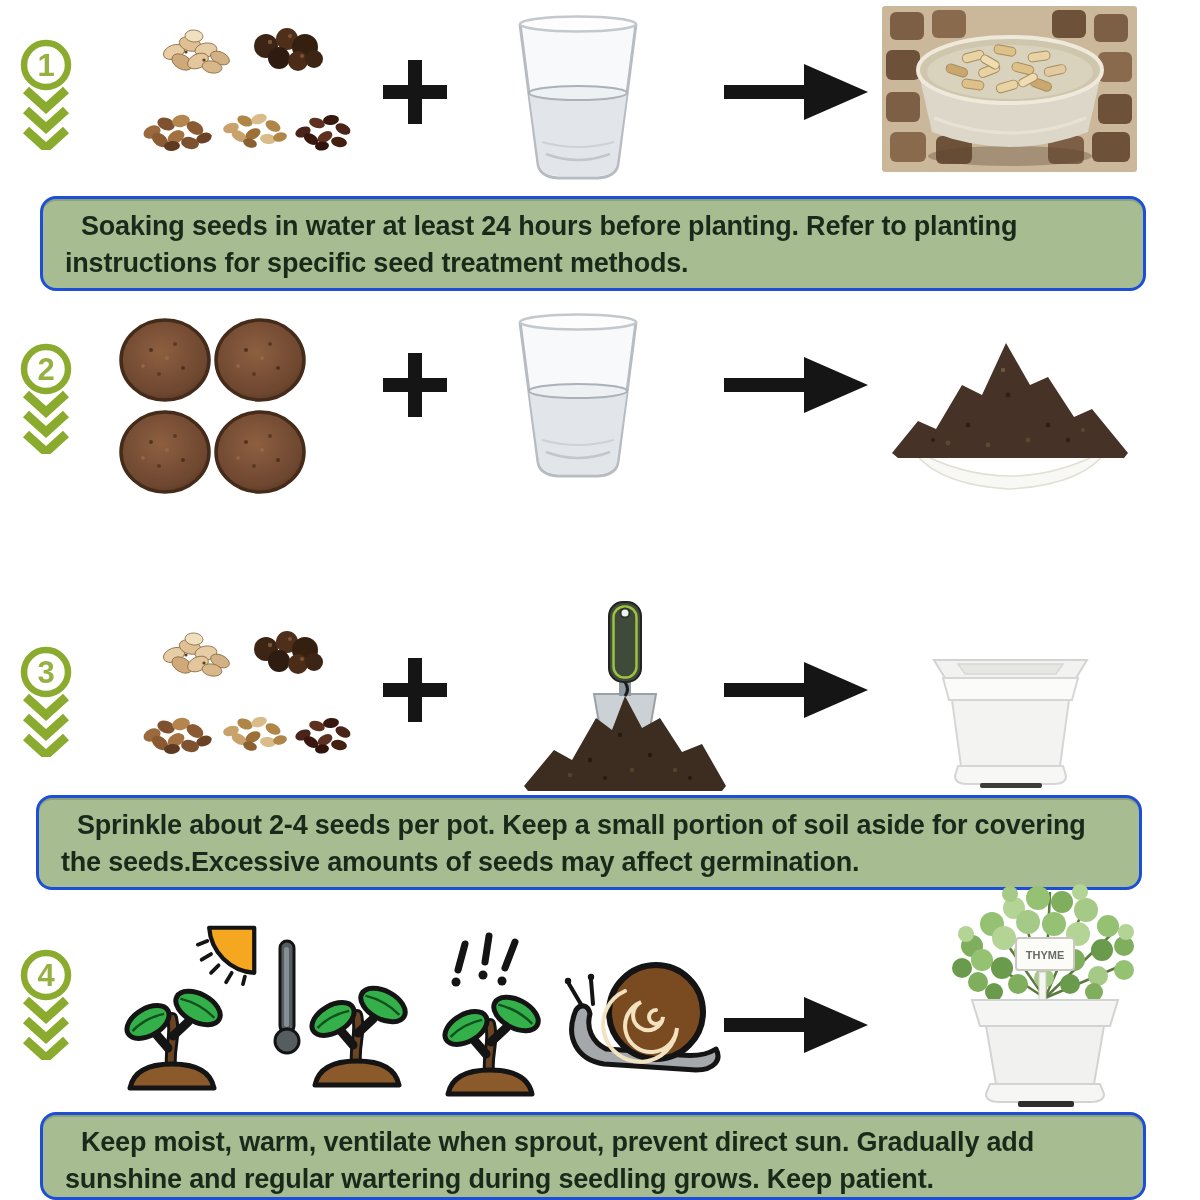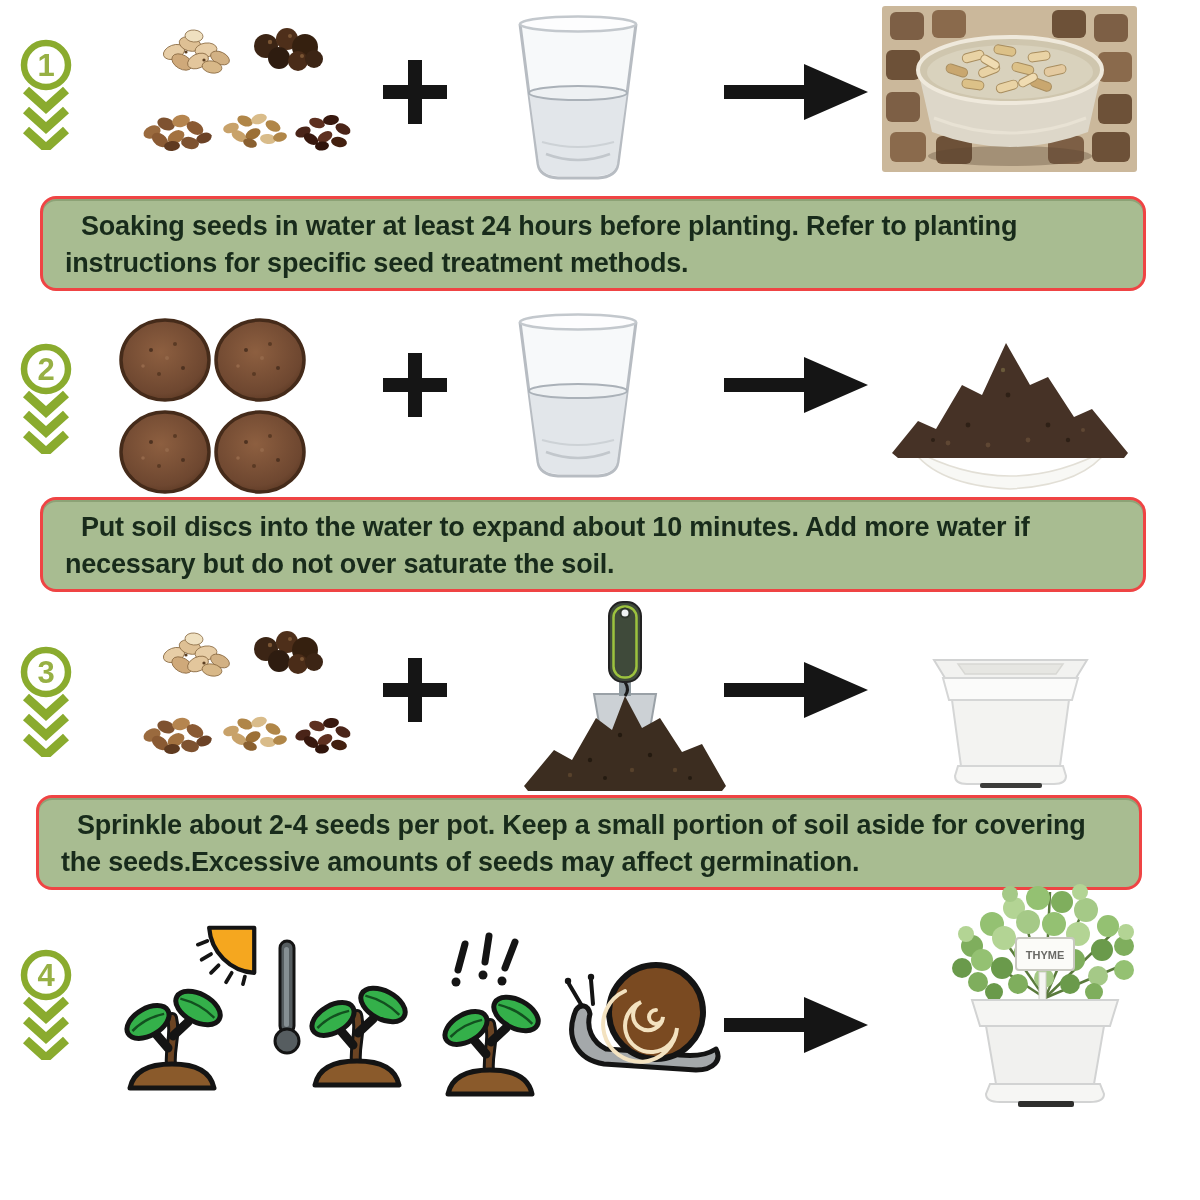--- a/index.html
+++ b/index.html
@@ -1,19 +1,19 @@
 <!DOCTYPE html>
 <html><head>
 <meta charset="utf-8">
 <style>
   html,body{margin:0;padding:0;background:#ffffff;}
   .canvas{position:relative;width:1200px;height:1200px;background:#ffffff;overflow:hidden;
           font-family:"Liberation Sans",sans-serif;}
   .abs{position:absolute;}
-  .caption{position:absolute;background:#a8bc91;border:3px solid #ef4444;border-radius:16px;
+  .caption{position:absolute;background:#a8bc91;border:3px solid #1d4ed8;border-radius:16px;
            box-sizing:border-box;box-shadow:inset 0 2px 0 rgba(90,115,70,.35);}
   .caption p{margin:0;padding:9px 20px 0 22px;font-weight:bold;font-size:27px;line-height:37px;
              color:#182b1b;text-indent:16px;letter-spacing:-0.2px;max-width:1030px;}
   svg{display:block;overflow:visible;}
   .badge-num{font-family:"Liberation Sans",sans-serif;font-weight:bold;}
 </style>
 </head>
 <body>
 
 <div class="canvas">
@@ -365,23 +365,20 @@
   <div class="abs" style="left:722px;top:345px">
     <svg viewBox="0 0 150 80" width="150" height="80">
         <use href="#sym-arrow"></use>
       </svg>
   </div>
   <div class="abs" style="left:878px;top:325px">
     <svg viewBox="0 0 265 172" width="265" height="172">
         <use href="#sym-soilpile"></use>
       </svg>
   </div>
-  <div class="caption" style="left:40px;top:497px;width:1106px;height:95px">
-    <p>Put soil discs into the water to expand about 10 minutes. Add more water if necessary but do not over saturate the soil.</p>
-  </div>
 
   <div class="abs" style="left:14px;top:645px;width:64px;height:112px">
     <svg viewBox="0 0 64 112" width="64" height="112">
       <use href="#sym-badge"></use>
       <text class="badge-num" x="32" y="38" text-anchor="middle" font-size="31" fill="#97b044">3</text>
     </svg>
   </div>
   <div class="abs" style="left:118px;top:615px">
     <svg viewBox="0 0 245 165" width="245" height="165">
         <use href="#sym-seeds"></use>
@@ -450,14 +447,17 @@
   <div class="abs" style="left:722px;top:985px">
     <svg viewBox="0 0 150 80" width="150" height="80">
         <use href="#sym-arrow"></use>
       </svg>
   </div>
   <div class="abs" style="left:920px;top:880px">
     <svg viewBox="0 0 250 232" width="250" height="232">
         <use href="#sym-thymepot"></use>
       </svg>
   </div>
+  <div class="caption" style="left:40px;top:1112px;width:1106px;height:88px">
+    <p>Keep moist, warm, ventilate when sprout, prevent direct sun. Gradually add sunshine and regular wartering during seedling grows. Keep patient.</p>
+  </div>
 
 </div>
 
 </body></html>

